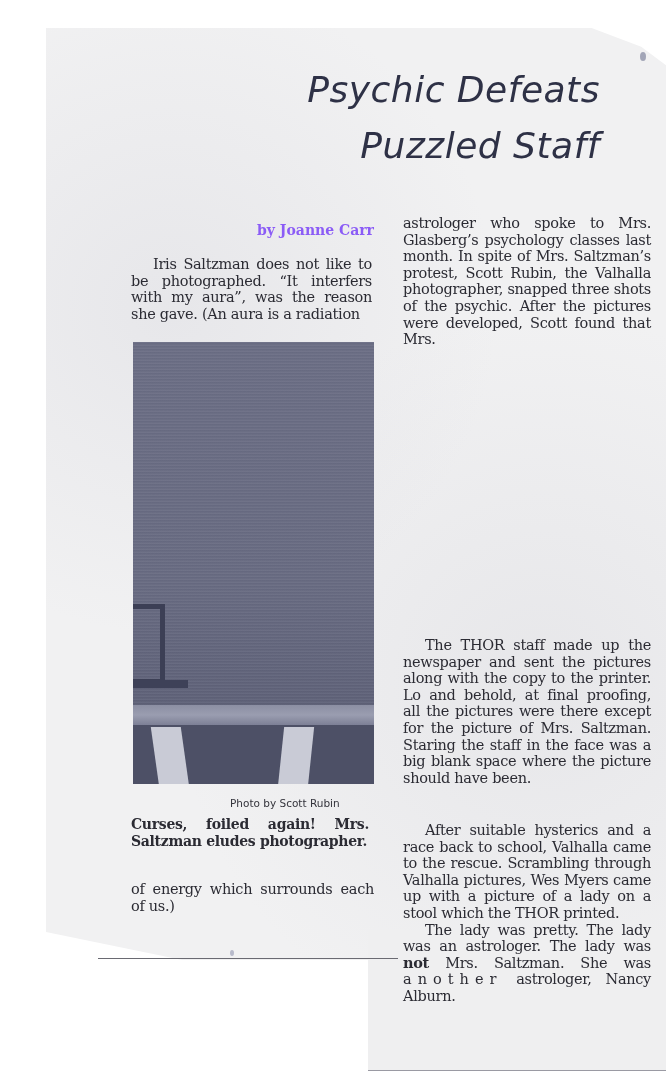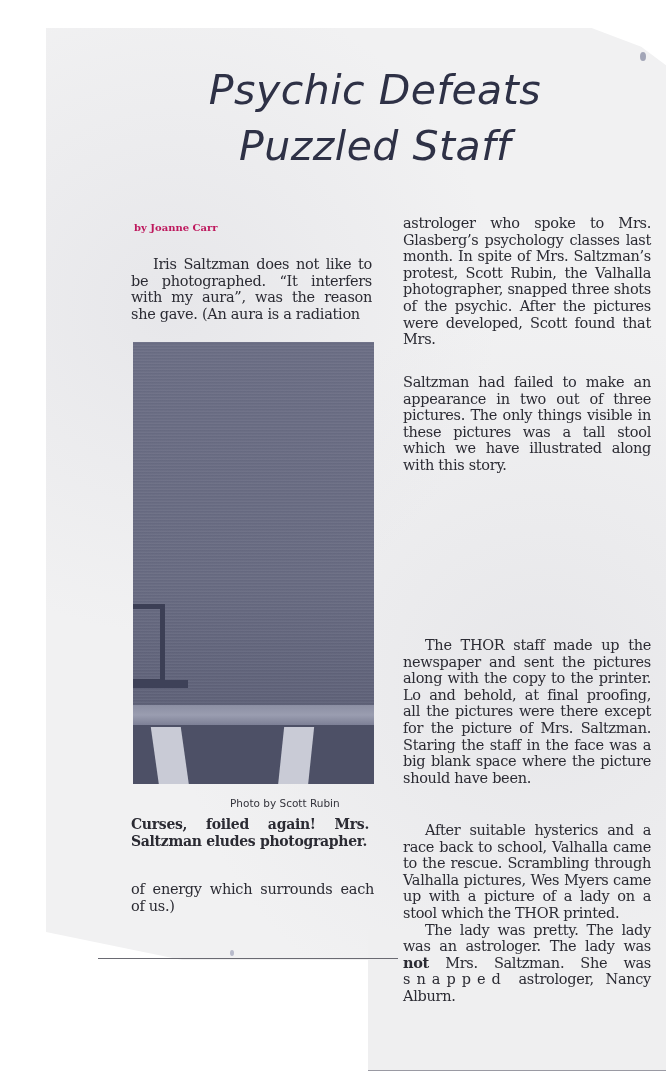--- a/index.html
+++ b/index.html
@@ -52,25 +52,25 @@
       height: 6px;
       border-radius: 50%;
       background: #a9adc0;
       opacity: 0.8;
     }
     .headline {
       position: absolute;
       left: 150px;
       top: 62px;
       width: 450px;
-      text-align: center;
+      text-align: right;
       font-family: "DejaVu Sans", "Liberation Sans", sans-serif;
       font-style: italic;
       font-weight: normal;
-      font-size: 41px;
+      font-size: 36px;
       line-height: 56px;
       color: #2e3146;
       letter-spacing: 0.5px;
     }
     .col {
       position: absolute;
       font-size: 14.5px;
       line-height: 16.6px;
       text-align: justify;
       color: #2b2b33;
@@ -81,24 +81,24 @@
       margin: 0;
     }
     .col p.indent {
       text-indent: 22px;
     }
     .byline {
       position: absolute;
       left: 134px;
       top: 222px;
       width: 240px;
-      text-align: left;
+      text-align: right;
       font-weight: bold;
-      font-size: 10px;
-      color: #be185d;
+      font-size: 14px;
+      color: #8b5cf6;
       font-family: "DejaVu Serif", "Liberation Serif", serif;
     }
     .photo {
       position: absolute;
       left: 133px;
       top: 342px;
       width: 241px;
       height: 442px;
       background: linear-gradient(180deg, #6a6d84 0%, #676a81 55%, #5f6279 78%, #56596f 100%);
       overflow: hidden;
@@ -211,23 +211,22 @@
 
 <div class="col" style="left:131px; top:881px; width:243px;">
   <p>of energy which surrounds each of us.)</p>
 </div>
 
 <div class="col" style="left:403px; top:215px; width:248px;">
   <p>astrologer who spoke to Mrs. Glasberg’s psychology classes last month. In spite of Mrs. Saltzman’s protest, Scott Rubin, the Valhalla photographer, snapped three shots of the psychic. After the pictures were developed, Scott found that Mrs.</p>
 </div>
 
 <div class="col" style="left:403px; top:374px; width:248px;">
-  <p>Saltzman had failed to make an appearance in two out of three pictures. The only things visible in these pictures was a tall stool which we have illustrated along with this story.</p>
 </div>
 
 <div class="col" style="left:403px; top:637px; width:248px;">
   <p class="indent">The THOR staff made up the newspaper and sent the pictures along with the copy to the printer. Lo and behold, at final proofing, all the pictures were there except for the picture of Mrs. Saltzman. Staring the staff in the face was a big blank space where the picture should have been.</p>
 </div>
 
 <div class="col" style="left:403px; top:822px; width:248px;">
   <p class="indent">After suitable hysterics and a race back to school, Valhalla came to the rescue. Scrambling through Valhalla pictures, Wes Myers came up with a picture of a lady on a stool which the THOR printed.</p>
-  <p class="indent"><span>The lady was pretty. The lady was an astrologer. The lady was </span><b>not</b><span> Mrs. Saltzman. She was </span><span class="spaced">snapped</span><span> astrologer, Nancy Alburn.</span></p>
+  <p class="indent"><span>The lady was pretty. The lady was an astrologer. The lady was </span><b>not</b><span> Mrs. Saltzman. She was </span><span class="spaced">another</span><span> astrologer, Nancy Alburn.</span></p>
 </div>
 
 </body></html>

